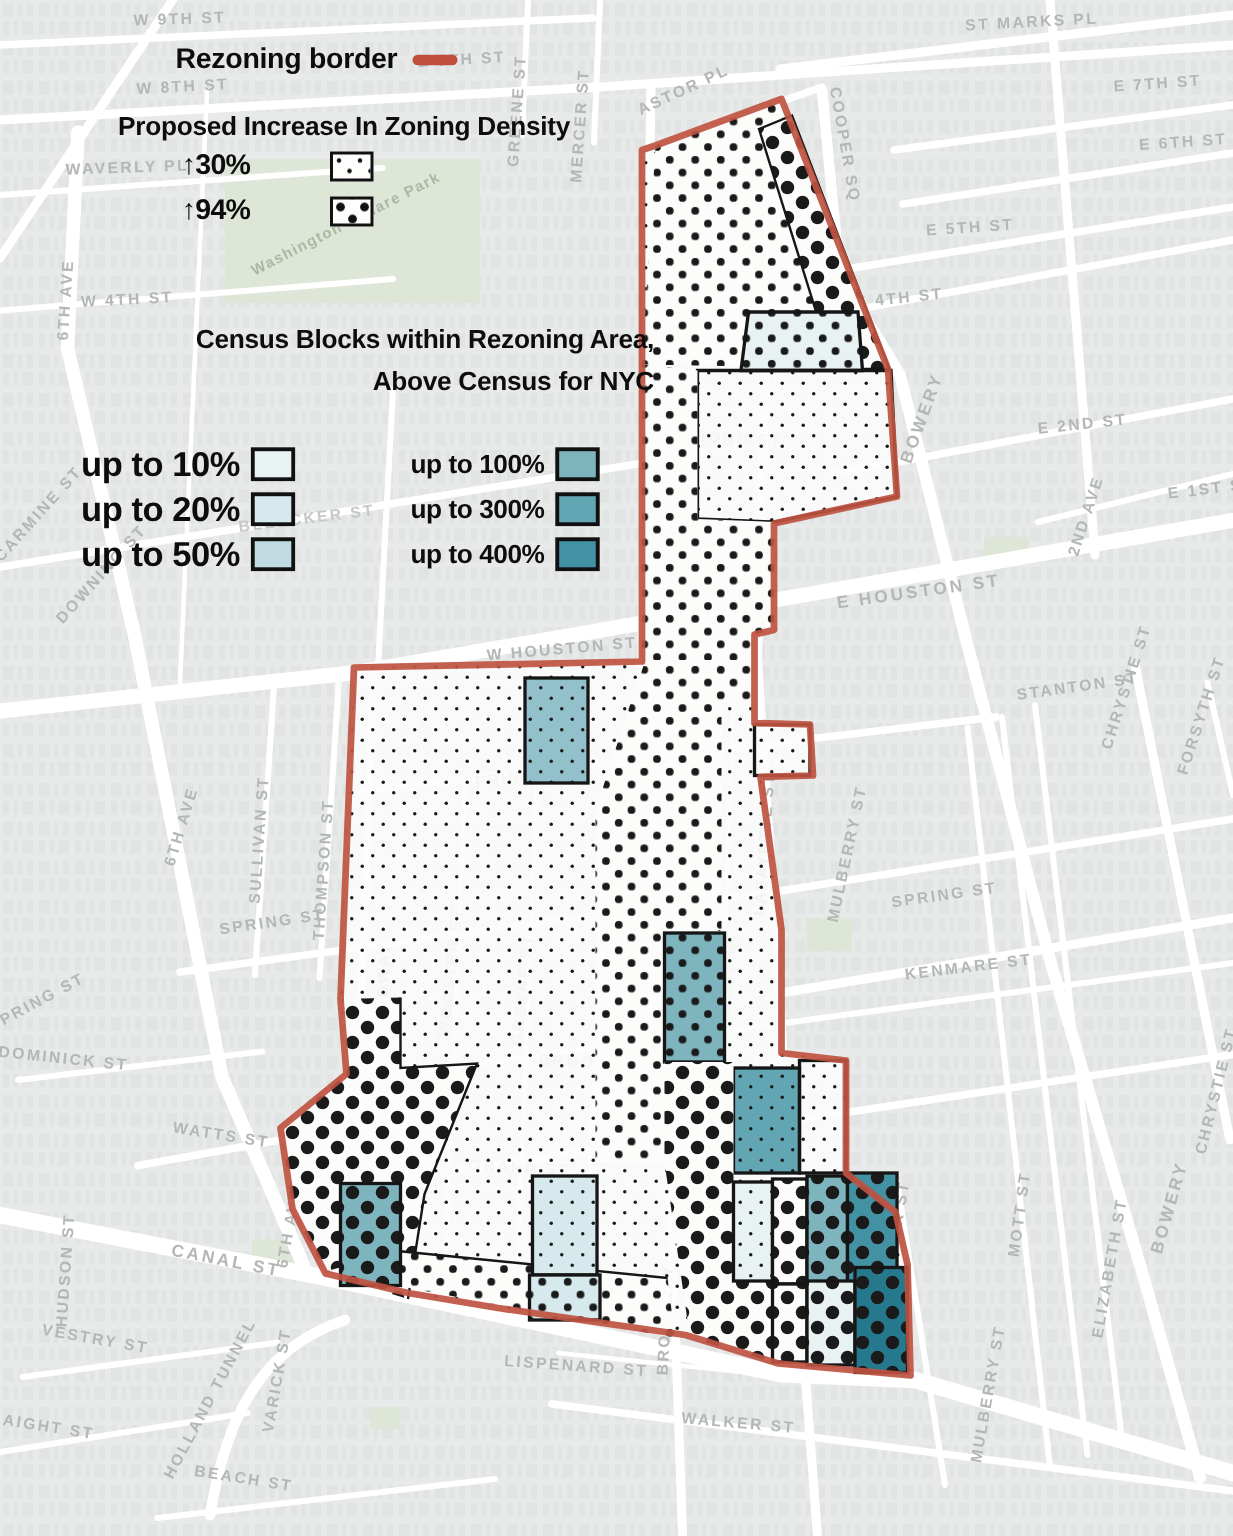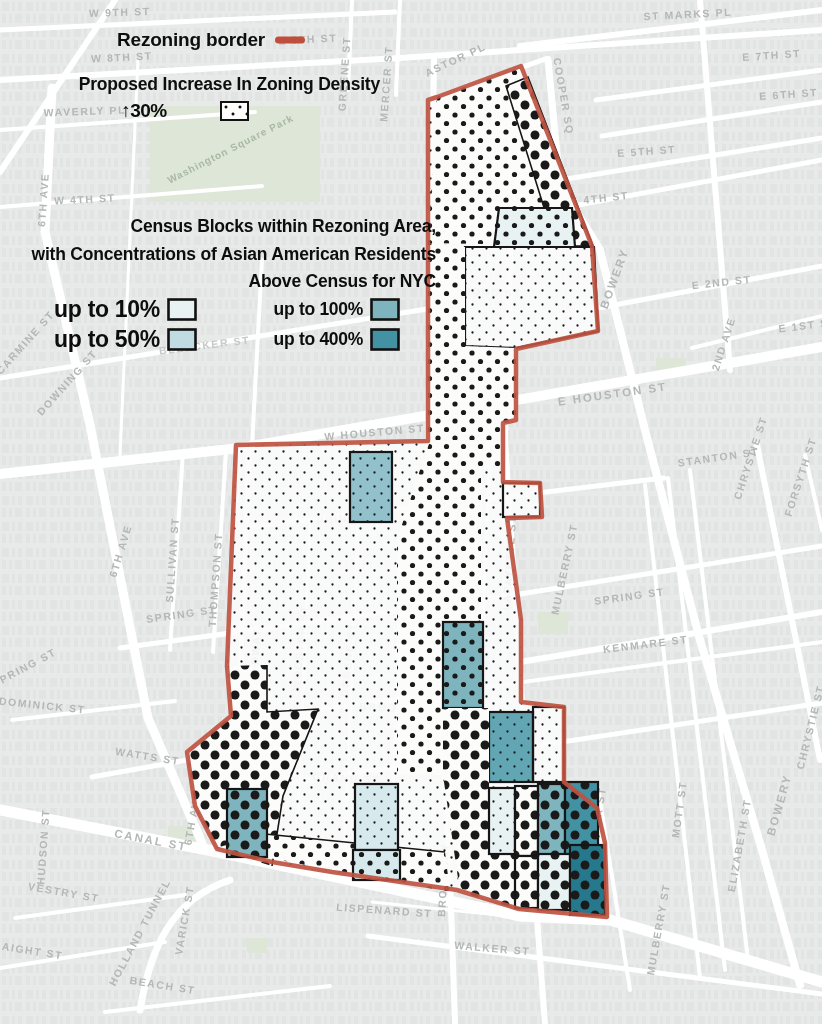--- a/index.html
+++ b/index.html
@@ -330,39 +330,52 @@
       <rect x="1" y="1.5" width="30" height="7" rx="3.5" fill="#bf4f3c"></rect>
     </svg>
   </div>
 
   <div class="lg-denstitle">Proposed Increase In Zoning Density</div>
 
   <div class="lg-denrow" style="top:99px">
     <span class="pl"><span>↑</span><span>30%</span></span>
     <span class="dotbox d30"></span>
   </div>
+  <div class="lg-denrow" style="top:129px">
+    <span class="pl"><span>↑</span><span>94%</span></span>
+    <span class="dotbox d94"></span>
+  </div>
 
   <div class="lg-census">
     <div>Census Blocks within Rezoning Area,</div>
-    <div>with Concentrations of Asian American Residents</div>
     <div>Above Census for NYC</div>
   </div>
 
   <div class="lg-grid">
     <div class="lg-grow">
       <span class="cl1">up to 10%</span>
       <svg class="sw" width="30" height="23">
             <rect x="1.5" y="1.5" width="27" height="20" stroke="#111" stroke-width="2.6" fill="#e8f2f2"></rect>
           </svg>
       <span class="cl2">up to 100%</span>
       <svg class="sw" width="30" height="23">
             <rect x="1.5" y="1.5" width="27" height="20" stroke="#111" stroke-width="2.6" fill="#7db4be"></rect>
           </svg>
     </div>
     <div class="lg-grow">
+      <span class="cl1">up to 20%</span>
+      <svg class="sw" width="30" height="23">
+            <rect x="1.5" y="1.5" width="27" height="20" stroke="#111" stroke-width="2.6" fill="#d6e9ec"></rect>
+          </svg>
+      <span class="cl2">up to 300%</span>
+      <svg class="sw" width="30" height="23">
+            <rect x="1.5" y="1.5" width="27" height="20" stroke="#111" stroke-width="2.6" fill="#63a6b3"></rect>
+          </svg>
+    </div>
+    <div class="lg-grow">
       <span class="cl1">up to 50%</span>
       <svg class="sw" width="30" height="23">
             <rect x="1.5" y="1.5" width="27" height="20" stroke="#111" stroke-width="2.6" fill="#c0dce2"></rect>
           </svg>
       <span class="cl2">up to 400%</span>
       <svg class="sw" width="30" height="23">
             <rect x="1.5" y="1.5" width="27" height="20" stroke="#111" stroke-width="2.6" fill="#4292a3"></rect>
           </svg>
     </div>
   </div>

